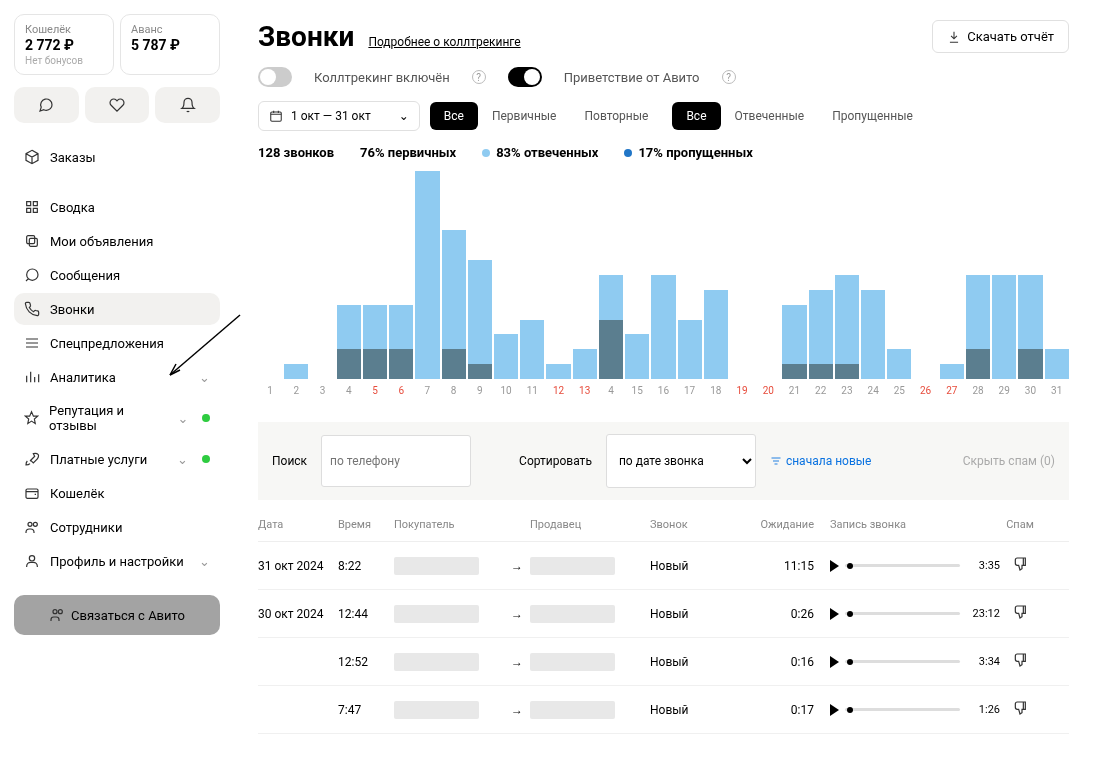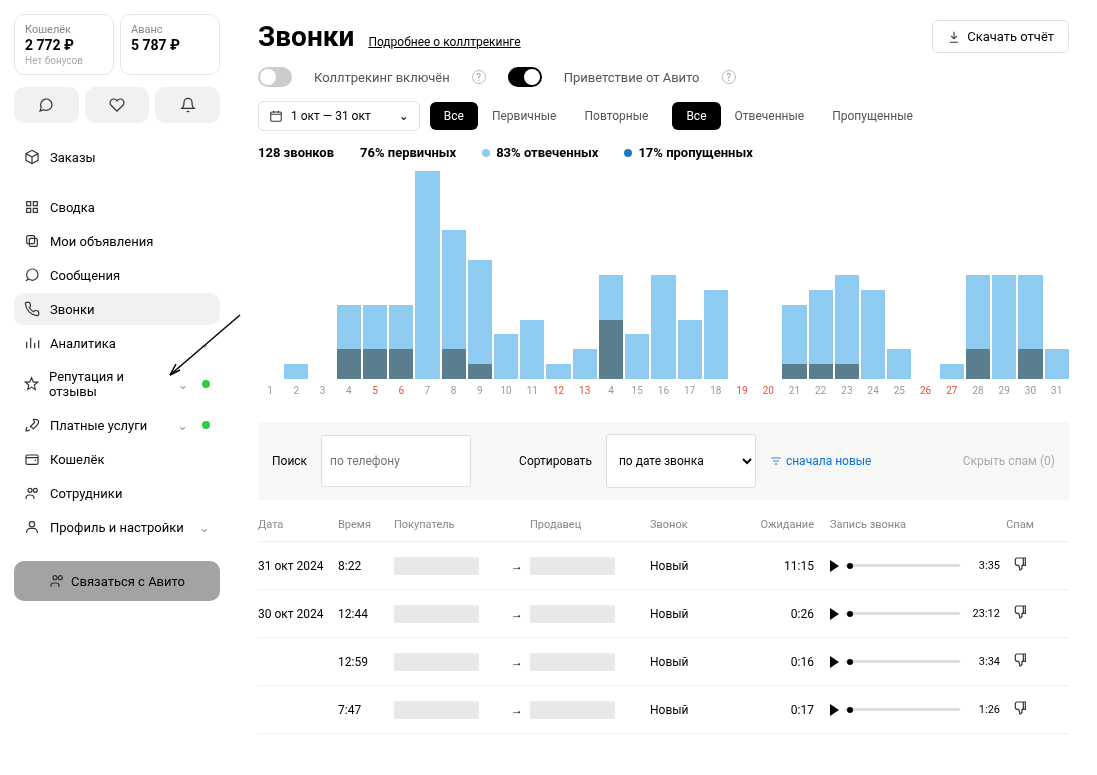--- a/index.html
+++ b/index.html
@@ -136,20 +136,26 @@
           <span>Сообщения</span>
         </div>
         <div class="nav-item active">
           <svg class="ico" viewBox="0 0 24 24">
             <path d="M22 16.92v3a2 2 0 0 1-2.18 2A19.79 19.79 0 0 1 2.09 4.18 2 2 0 0 1 4.11 2h3a2 2 0 0 1 2 1.72c.12.89.32 1.76.6 2.6a2 2 0 0 1-.45 2.11L8 9.7a16 16 0 0 0 6.3 6.3l1.27-1.27a2 2 0 0 1 2.11-.45c.84.28 1.71.48 2.6.6A2 2 0 0 1 22 16.92z"></path>
           </svg>
           <span>Звонки</span>
         </div>
         <div class="nav-item">
           <svg class="ico" viewBox="0 0 24 24">
+            <path d="M3 6h18M3 12h18M3 18h18"></path>
+          </svg>
+          <span>Спецпредложения</span>
+        </div>
+        <div class="nav-item">
+          <svg class="ico" viewBox="0 0 24 24">
             <path d="M4 20V10M10 20V4M16 20v-8M22 20V8"></path>
           </svg>
           <span>Аналитика</span>
           <span class="chev">⌄</span>
         </div>
         <div class="nav-item">
           <svg class="ico" viewBox="0 0 24 24">
             <path d="M12 2l3 7h7l-5.5 4.5L18 21l-6-4-6 4 1.5-7.5L2 9h7z"></path>
           </svg>
           <span>Репутация и отзывы</span>
@@ -562,21 +568,21 @@
                 </div>
                 <div class="dur">23:12</div>
               </div>
             </div>
             <div class="c-spam"><svg class="ico thumb-down" viewBox="0 0 24 24">
                 <path d="M17 3h3v11h-3M17 3H8a3 3 0 0 0-3 3v5a3 3 0 0 0 3 3h2l2 7 3-2v-5h2z"></path>
               </svg></div>
           </div>
           <div class="tr">
             <div class="c-date"></div>
-            <div class="c-time">12:59</div>
+            <div class="c-time">12:52</div>
             <div class="c-buyer">
               <div class="grey-box"></div>
             </div>
             <div class="c-arr">→</div>
             <div class="c-seller">
               <div class="grey-box"></div>
             </div>
             <div class="c-call">Новый</div>
             <div class="c-wait">0:16</div>
             <div class="c-rec">

